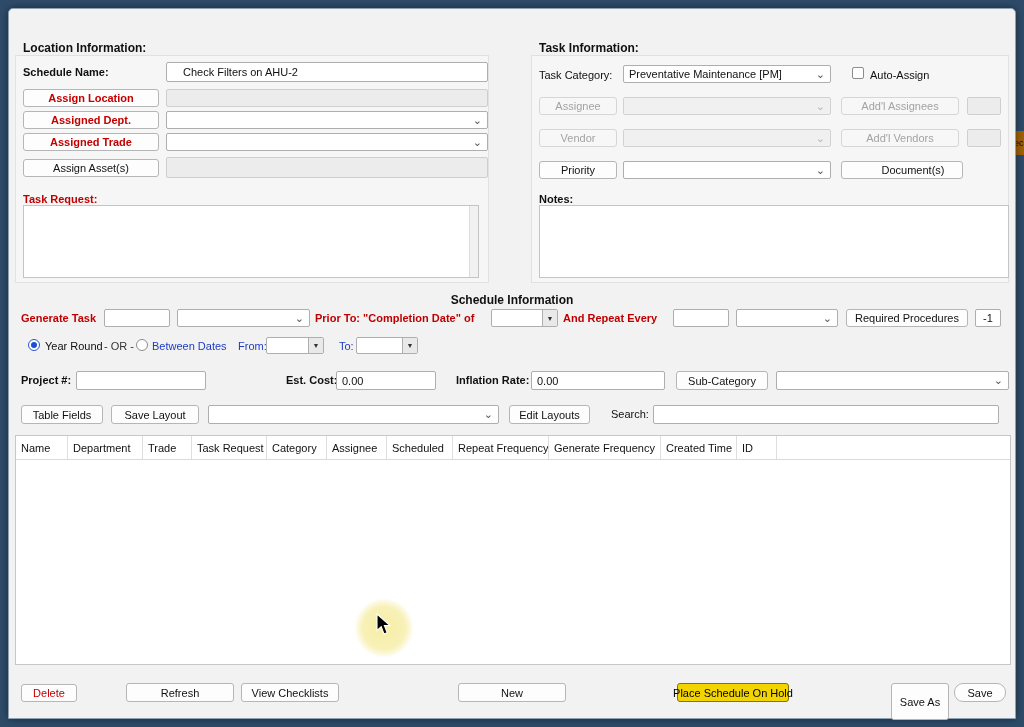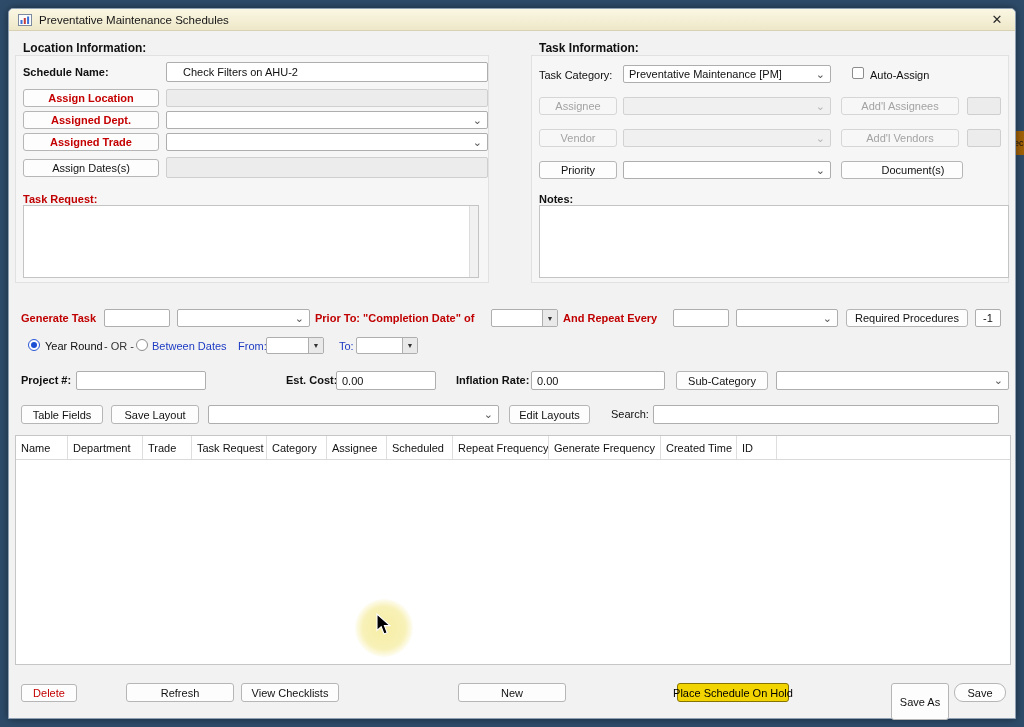--- a/index.html
+++ b/index.html
@@ -66,32 +66,20 @@
 <body>
 
 <div class="screen">
 
   <div class="sliver" style="left:1013px; top:131px; width:11px; height:24px;">
     <span>ec</span>
   </div>
 
   <div class="dialog">
 
-    <div class="titlebar">
-      <span style="display:flex;">
-        <svg width="14" height="14" viewBox="0 0 14 14">
-          <rect x="0.5" y="1.5" width="13" height="11" fill="#fdfdfd" stroke="#7b8aa0"></rect>
-          <rect x="2.5" y="7" width="2" height="4" fill="#3a6fd8"></rect>
-          <rect x="5.8" y="5" width="2" height="6" fill="#c43b3b"></rect>
-          <rect x="9.1" y="3.5" width="2" height="7.5" fill="#3a6fd8"></rect>
-        </svg>
-      </span>
-      <span class="title">Preventative Maintenance Schedules</span>
-      <span class="close">✕</span>
-    </div>
 
     <div class="panel" style="left:6px; top:46px; width:474px; height:228px;"></div>
     <div class="heading" style="left:14px; top:32px;">Location Information:</div>
 
     <div class="label bold" style="left:14px; top:57px;">Schedule Name:</div>
     <input class="input" style="left: 157px; top: 53px; width: 322px; height: 20px; padding-left: 16px;" value="Check Filters on AHU-2">
 
     <div class="btn red" style="left:14px; top:80px; width:136px; height:18px;">
       <span>Assign Location</span>
     </div>
@@ -107,21 +95,21 @@
 
     <div class="btn red" style="left:14px; top:124px; width:136px; height:18px;">
       <span>Assigned Trade</span>
     </div>
     <div class="combo" style="left:157px; top:124px; width:322px; height:18px;">
       <span class="ctext"></span>
       <span class="chev">⌄</span>
     </div>
 
     <div class="btn" style="left:14px; top:150px; width:136px; height:18px;">
-      <span>Assign Dates(s)</span>
+      <span>Assign Asset(s)</span>
     </div>
     <div class="input dis" style="left:157px; top:148px; width:322px; height:21px;"></div>
 
     <div class="label red" style="left:14px; top:184px;">Task Request:</div>
     <div class="textarea" style="left:14px; top:196px; width:456px; height:73px;">
       <div class="scrollstrip"></div>
     </div>
 
     <div class="panel" style="left:522px; top:46px; width:478px; height:228px;"></div>
     <div class="heading" style="left:530px; top:32px;">Task Information:</div>
@@ -165,20 +153,21 @@
       <span class="ctext"></span>
       <span class="chev">⌄</span>
     </div>
     <div class="btn" style="left:832px; top:152px; width:122px; height:18px;padding-left:22px;">
       <span>Document(s)</span>
     </div>
 
     <div class="label bold" style="left:530px; top:184px;">Notes:</div>
     <div class="textarea" style="left:530px; top:196px; width:470px; height:73px;"></div>
 
+    <div class="heading" style="left:0; top:284px; width:100%; text-align:center;">Schedule Information</div>
 
     <div class="label red" style="left:12px; top:303px;">Generate Task</div>
     <input class="input" style="left: 95px; top: 300px; width: 66px; height: 18px;">
     <div class="combo" style="left:168px; top:300px; width:133px; height:18px;">
       <span class="ctext"></span>
       <span class="chev">⌄</span>
     </div>
     <div class="label red" style="left:306px; top:303px;">Prior To: "Completion Date" of</div>
     <div class="combo" style="left:482px; top:300px; width:67px; height:18px;">
       <span class="ctext"></span>

